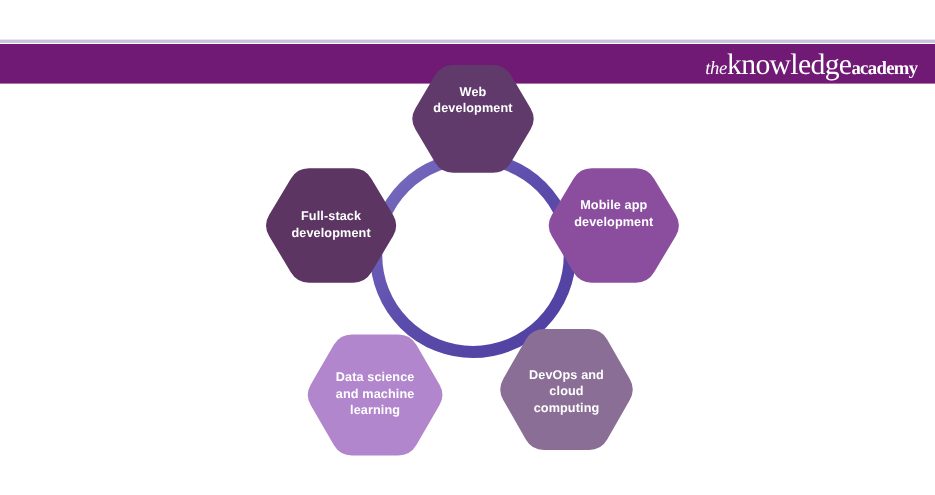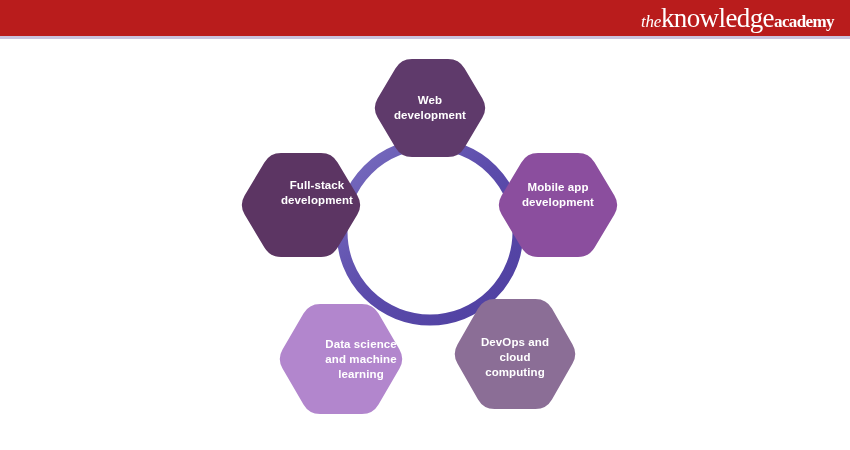--- a/index.html
+++ b/index.html
@@ -96,21 +96,21 @@
     white-space: pre-line;
     transform: translate(-50%, -50%);
     pointer-events: none;
   }
 </style>
 </head>
 <body>
 
 <div class="page">
 
-  <div class="header-bar" style="background: #b91c1c;">
+  <div class="header-bar" style="background: #701a75; margin-top: 40px;">
     <div class="brand-logo">
       <span class="brand-the">the</span>
         <span class="brand-knowledge">knowledge</span>
         <span class="brand-academy">academy</span>
     </div>
   </div>
   <div class="header-underline" style="background: rgb(201, 194, 222);"></div>
 
   <div class="diagram">
     <svg class="diagram-svg" viewBox="0 0 850 411">
@@ -135,27 +135,27 @@
           <g>
             <path d="M303.47,274.51Q309.00,265.00 320.00,265.00L362.00,265.00Q373.00,265.00 378.53,274.51L399.47,310.49Q405.00,320.00 399.47,329.51L378.53,365.49Q373.00,375.00 362.00,375.00L320.00,375.00Q309.00,375.00 303.47,365.49L282.53,329.51Q277.00,320.00 282.53,310.49Z" fill="#b286cd"></path>
           </g>
           <g>
             <path d="M478.03,269.55Q483.50,260.00 494.50,260.00L535.50,260.00Q546.50,260.00 551.97,269.55L572.53,305.45Q578.00,315.00 572.53,324.55L551.97,360.45Q546.50,370.00 535.50,370.00L494.50,370.00Q483.50,370.00 478.03,360.45L457.47,324.55Q452.00,315.00 457.47,305.45Z" fill="#8b6e96"></path>
           </g>
         </g>
     </svg>
 
     <div id="labelLayer">
-        <div class="hex-label" style="left: 430px; top: 69px;">Web
+        <div class="hex-label" style="left: 430px; top: 53px;">Web
 development</div>
         <div class="hex-label" style="left: 558px; top: 156px;">Mobile app
 development</div>
-        <div class="hex-label" style="left: 301px; top: 154px; margin-left: 16px;">Full-stack
+        <div class="hex-label" style="left: 301px; top: 166px;">Full-stack
 development</div>
-        <div class="hex-label" style="left: 361px; top: 320px;">Data science
+        <div class="hex-label" style="left: 341px; top: 320px;">Data science
 and machine
 learning</div>
         <div class="hex-label" style="left: 515px; top: 318px;">DevOps and
 cloud
 computing</div>
       </div>
   </div>
 
 </div>
 

